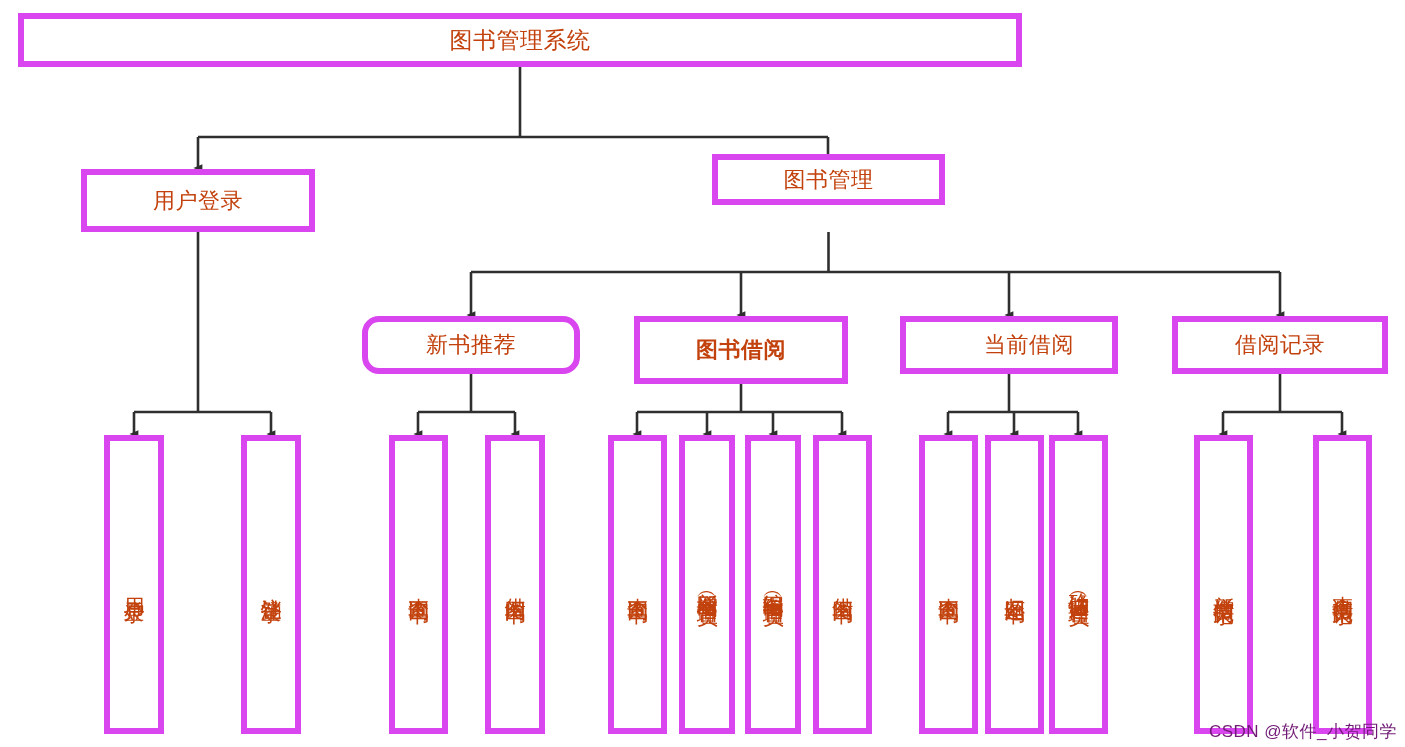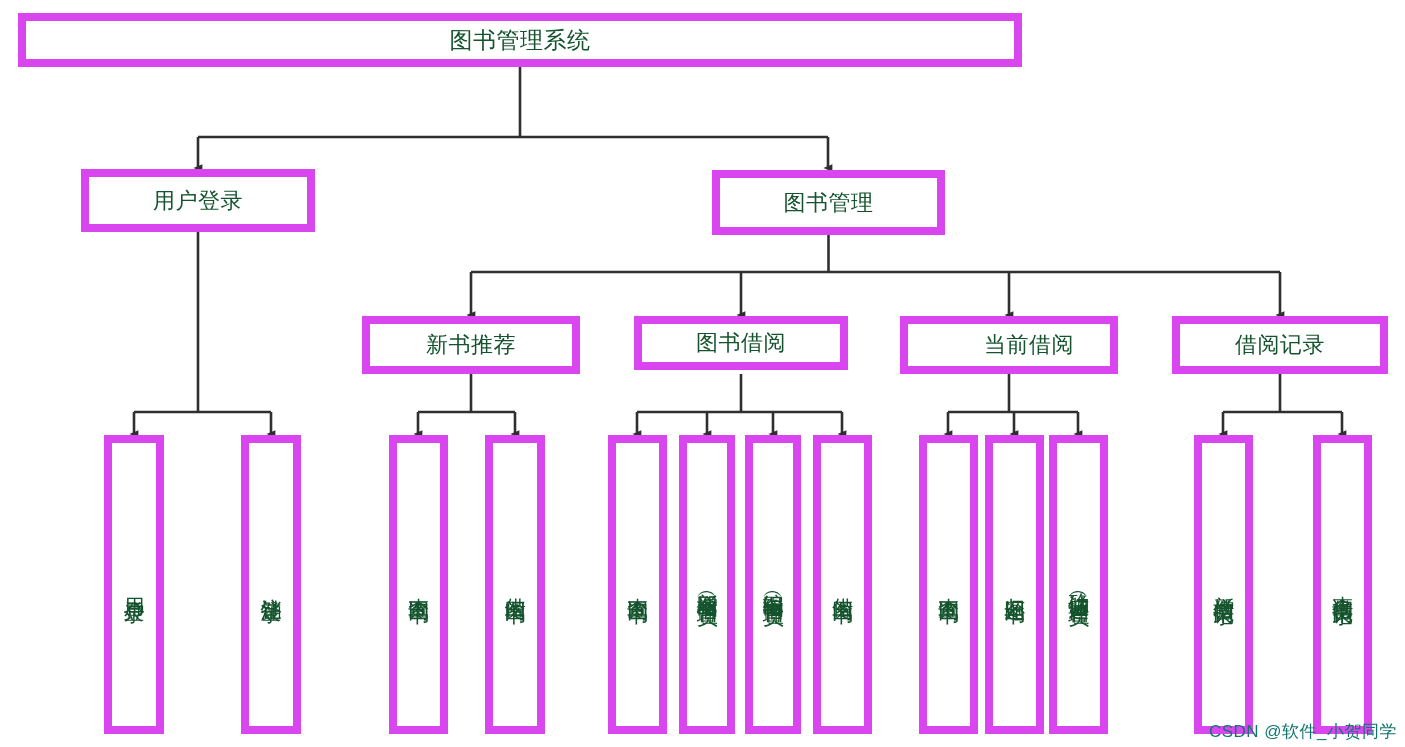--- a/index.html
+++ b/index.html
@@ -23,26 +23,26 @@
     position: absolute;
     left: 0;
     top: 0;
     width: 1405px;
     height: 747px;
     pointer-events: none;
   }
   .node {
     position: absolute;
     box-sizing: border-box;
-    border: 8px solid #d946ef;
+    border: 6px solid #d946ef;
     background: #ffffff;
     display: flex;
     align-items: center;
     justify-content: center;
-    color: #14532d;
+    color: #c2410c;
   }
   .node-label {
     display: block;
     text-align: center;
     line-height: 1.16;
     white-space: pre;
   }
   
   .node.h .node-label {
     font-size: 22px;
@@ -61,21 +61,21 @@
     text-orientation: upright;
     font-size: 21px;
     line-height: 1.08;
     letter-spacing: 2px;
   }
   .watermark {
     position: absolute;
     right: 8px;
     bottom: 4px;
     font-size: 17px;
-    color: #0f766e;
+    color: #701a75;
     letter-spacing: 0.5px;
     white-space: nowrap;
     font-family: "Liberation Sans", "DejaVu Sans", sans-serif;
   }
 </style>
 </head>
 <body>
 
 <div id="diagram-root">
 
@@ -122,28 +122,28 @@
       </g>
   </svg>
 
   <div class="node h root" style="left: 18px; top: 13px; width: 1004px; height: 54px;">
     <span class="node-label">图书管理系统</span>
   </div>
 
   <div class="node h" style="left: 81px; top: 169px; width: 234px; height: 63px;">
     <span class="node-label">用户登录</span>
   </div>
-  <div class="node h" style="left: 712px; top: 170px; width: 233px; height: 65px;">
+  <div class="node h" style="left: 712px; top: 154px; width: 233px; height: 51px;">
     <span class="node-label">图书管理</span>
   </div>
 
-  <div class="node h" style="left: 362px; top: 316px; width: 218px; height: 58px;">
+  <div class="node h" style="left: 362px; top: 316px; width: 218px; height: 58px; border-radius: 17px;">
     <span class="node-label">新书推荐</span>
   </div>
-  <div class="node h" style="left: 634px; top: 316px; width: 214px; height: 54px;">
+  <div class="node h" style="left: 634px; top: 316px; width: 214px; height: 68px; font-weight: bold;">
     <span class="node-label">图书借阅</span>
   </div>
   <div class="node h" style="left: 900px; top: 316px; width: 218px; height: 58px; padding-left: 40px;">
     <span class="node-label">当前借阅</span>
   </div>
   <div class="node h" style="left: 1172px; top: 316px; width: 216px; height: 58px; align-items: center;">
     <span class="node-label">借阅记录</span>
   </div>
 
   <div id="leaf-container">

